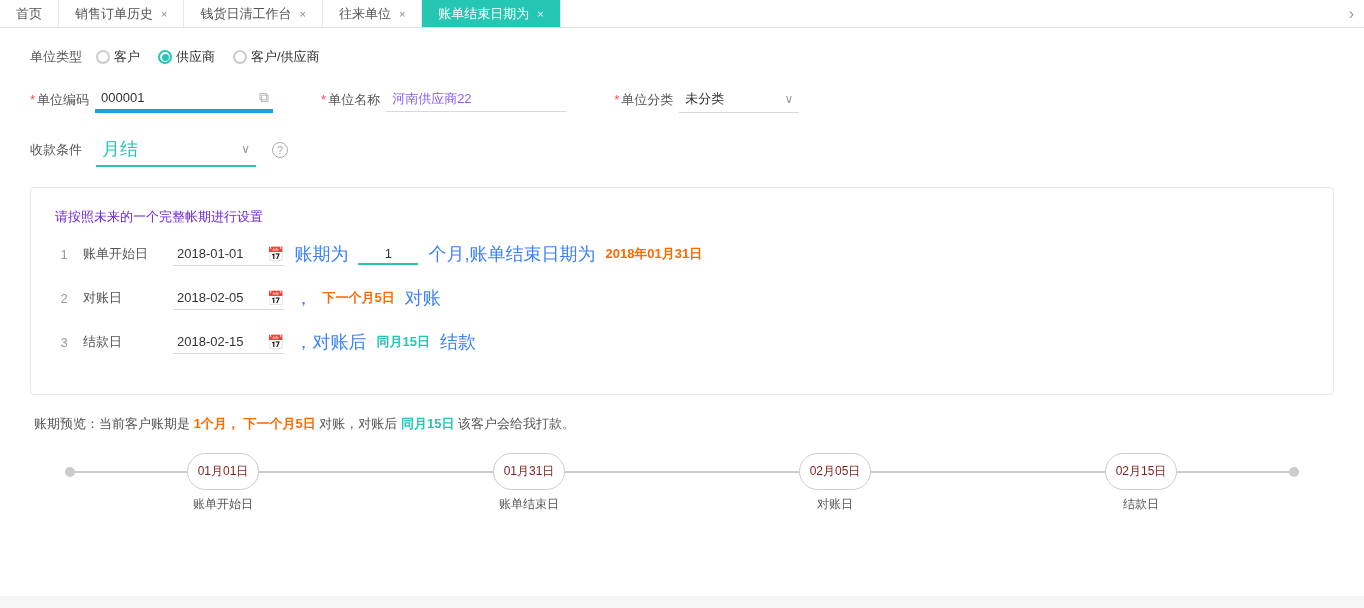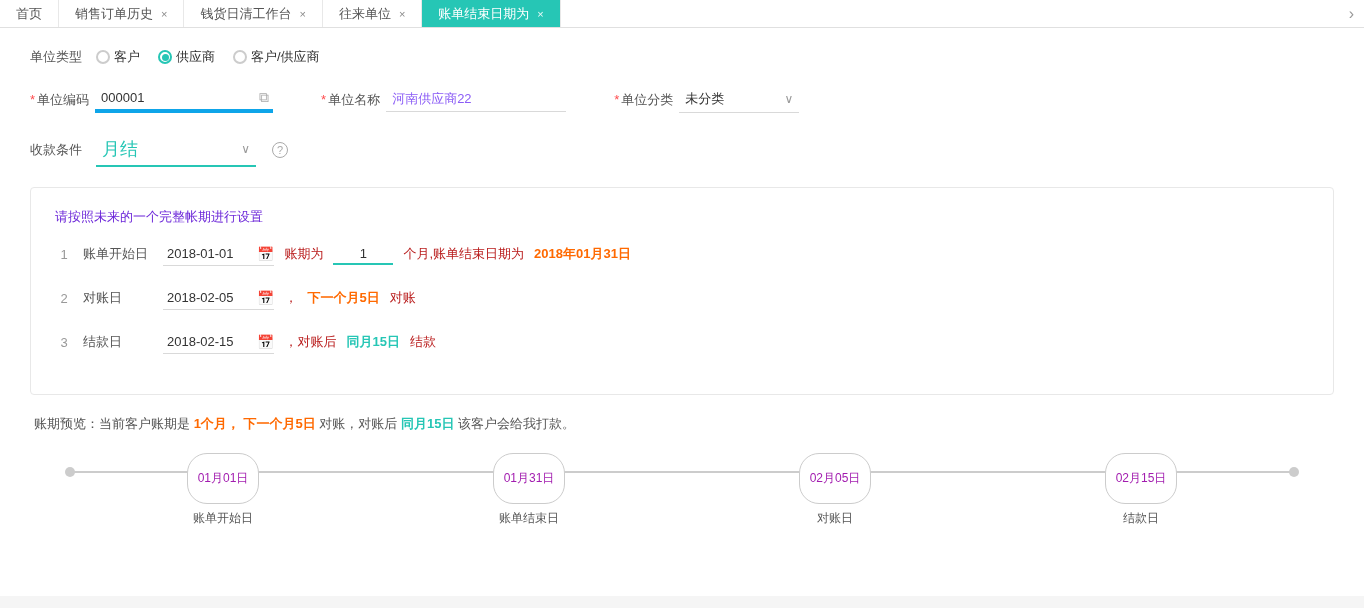--- a/index.html
+++ b/index.html
@@ -205,32 +205,33 @@
     .period-field-label {
       color: #555;
       white-space: nowrap;
       width: 70px;
     }
     .date-input-wrap {
       display: flex;
       align-items: center;
       border-bottom: 1px solid #d9d9d9;
       gap: 4px;
+      margin-left: 10px;
     }
     .date-input-wrap input {
       border: none;
       outline: none;
       font-size: 13px;
       color: #333;
       width: 90px;
       padding: 4px 4px;
       background: transparent;
     }
     .cal-icon { color: #26c6b5; cursor: pointer; font-size: 14px; }
-    .period-desc { color: #b91c1c; font-size: 13px; }
+    .period-desc { color: #3b82f6; font-size: 18px; }
     .highlight-orange { color: #ff6900; font-weight: bold; }
     .highlight-teal { color: #26c6b5; font-weight: bold; }
     .period-months-input {
       border: none;
       border-bottom: 2px solid #26c6b5;
       outline: none;
       width: 60px;
       font-size: 13px;
       color: #333;
       text-align: center;
@@ -274,23 +275,23 @@
     }
     .timeline-node {
       display: flex;
       flex-direction: column;
       align-items: center;
       gap: 6px;
     }
     .node-badge {
       border: 1px solid #ccc;
       border-radius: 20px;
-      padding: 16px 10px;
+      padding: 9px 10px;
       font-size: 12px;
-      color: #a21caf;
+      color: #7f1d1d;
       background: #fff;
       white-space: nowrap;
     }
     .node-label {
       font-size: 12px;
       color: #555;
       text-align: center;
     }
   </style>
 </head>

